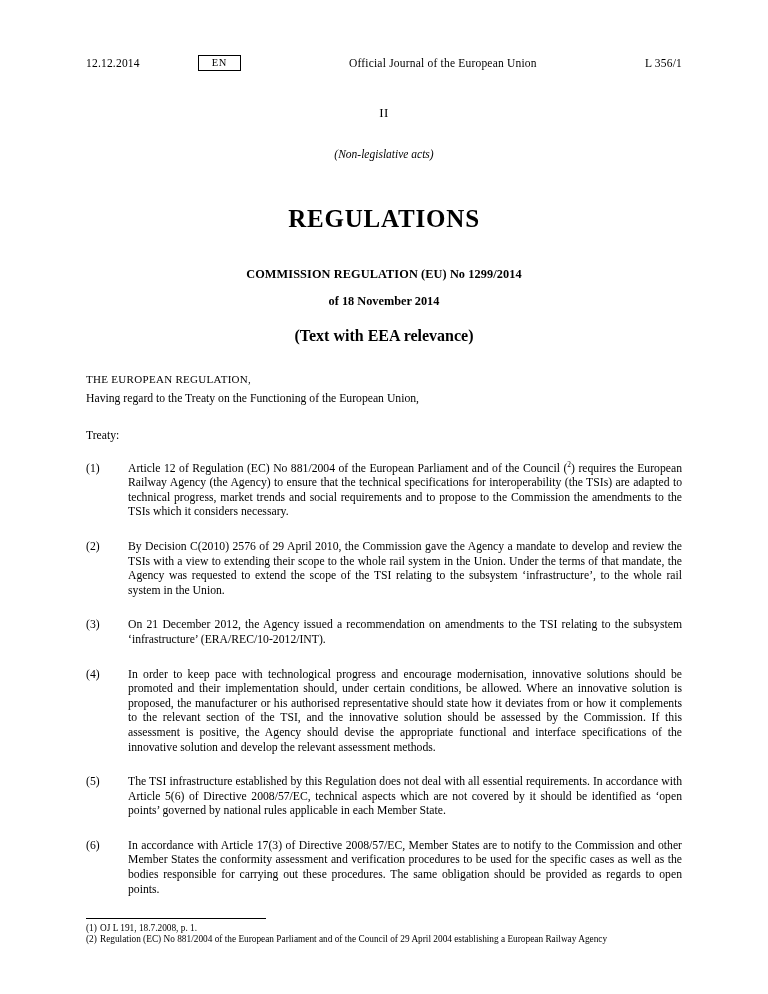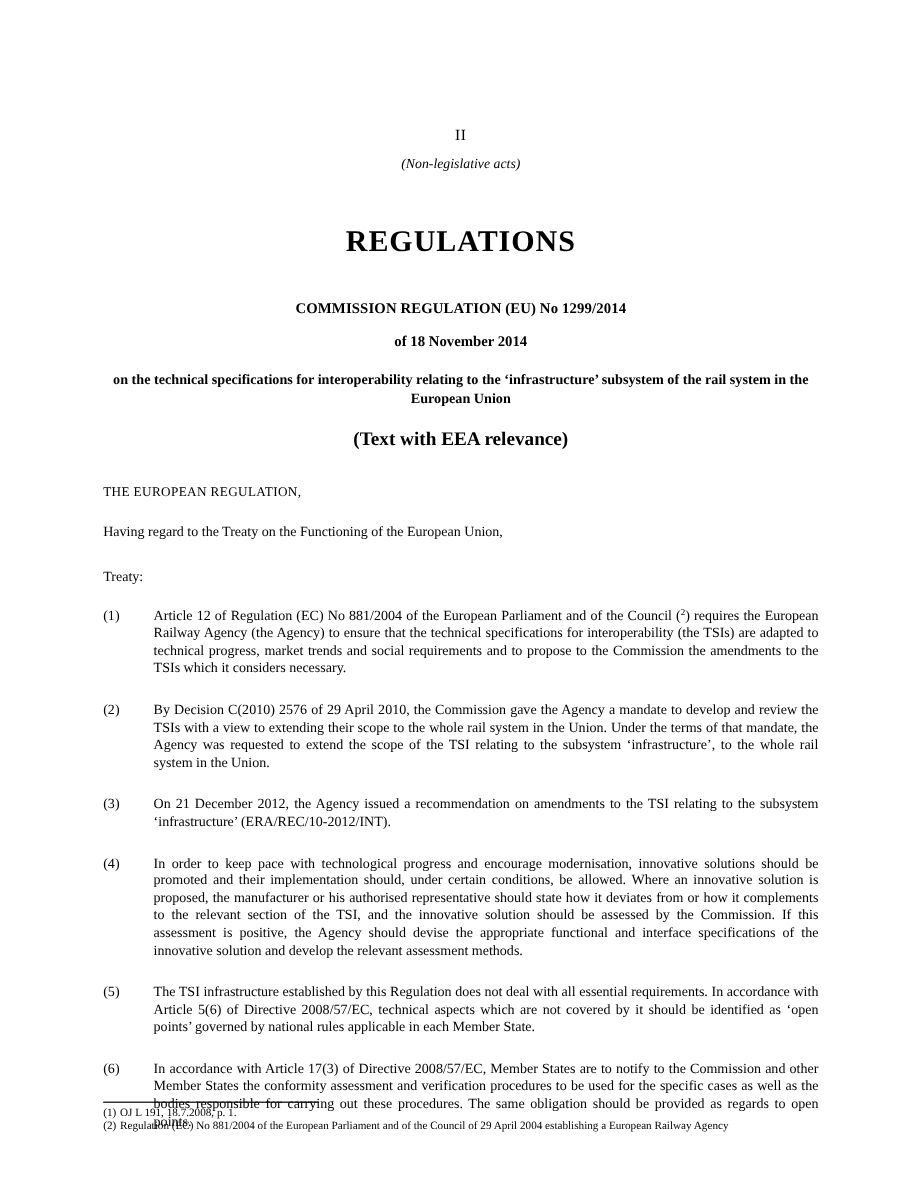--- a/index.html
+++ b/index.html
@@ -65,21 +65,21 @@
   .roman {
     text-align: center;
     font-size: 13px;
     margin-top: 0px;
     letter-spacing: 0.4px;
   }
   .nonleg {
     text-align: center;
     font-style: italic;
     font-size: 11.5px;
-    margin-top: 10px;
+    margin-top: 27px;
   }
   .regulations {
     text-align: center;
     font-size: 25px;
     letter-spacing: 0.8px;
     margin-top: 45px;
     font-weight: bold;
   }
 
   .reg-title {
@@ -110,21 +110,21 @@
     margin-top: 18px;
   }
 
   .smallcaps {
     font-size: 11px;
     margin-top: 28px;
     letter-spacing: 0.3px;
   }
   .para {
     font-size: 11.7px;
-    margin-top: 21px;
+    margin-top: 7px;
     text-align: justify;
     line-height: 14.6px;
   }
   .whereas {
     font-size: 11.7px;
     margin-top: 22px;
   }
 
   
   .recital {
@@ -174,30 +174,35 @@
   }
   .fn-cont {
     margin-left: 14px;
   }
 </style>
 </head>
 <body>
 
 <div class="page">
 
+  <div class="header">
+    <span class="header-date">12.12.2014</span>
+    <span class="lang-box">EN</span>
+    <span class="header-title">Official Journal of the European Union</span>
+    <span class="header-ref">L 356/1</span>
+  </div>
 
   <div class="content">
 
     <div class="roman">II</div>
     <div class="nonleg">(Non-legislative acts)</div>
     <div class="regulations">REGULATIONS</div>
 
     <div class="reg-title">COMMISSION REGULATION (EU) No 1299/2014</div>
     <div class="reg-date">of 18 November 2014</div>
-    <div class="reg-subject">on the technical specifications for interoperability relating to the ‘infrastructure’ subsystem of the rail system in the European Union</div>
     <div class="eea">(Text with EEA relevance)</div>
 
     <div class="smallcaps">THE EUROPEAN REGULATION,</div>
 
     <div class="para">Having regard to the Treaty on the Functioning of the European Union,</div>
 
 
     <div class="whereas">Treaty:</div>
 
     <div class="recital">

